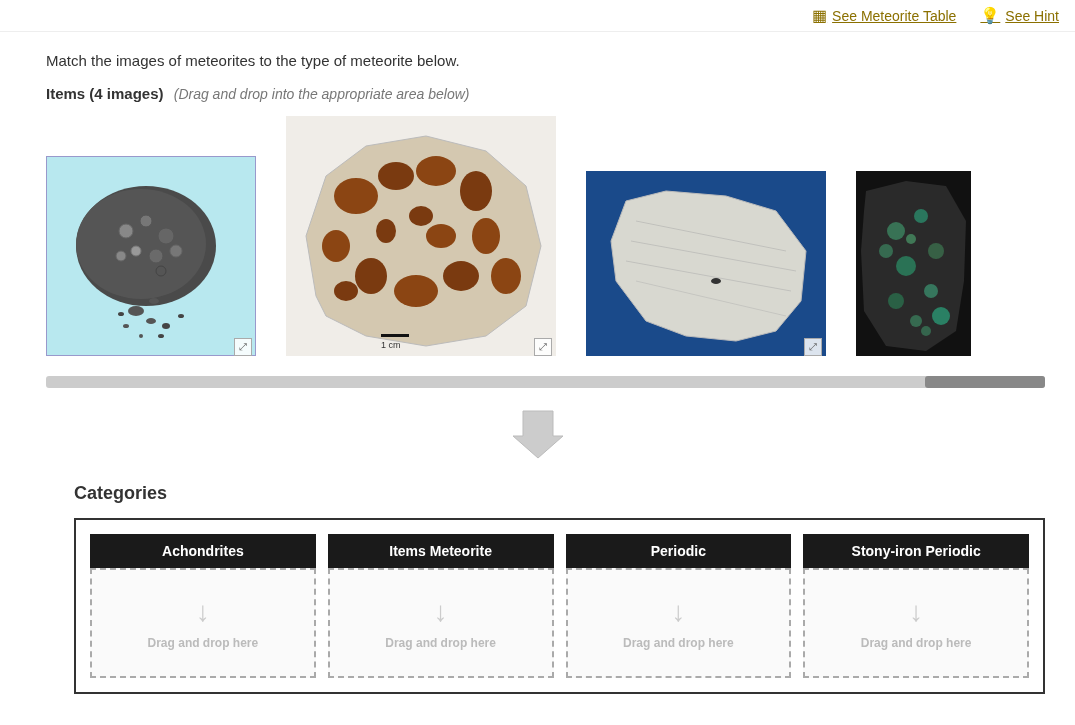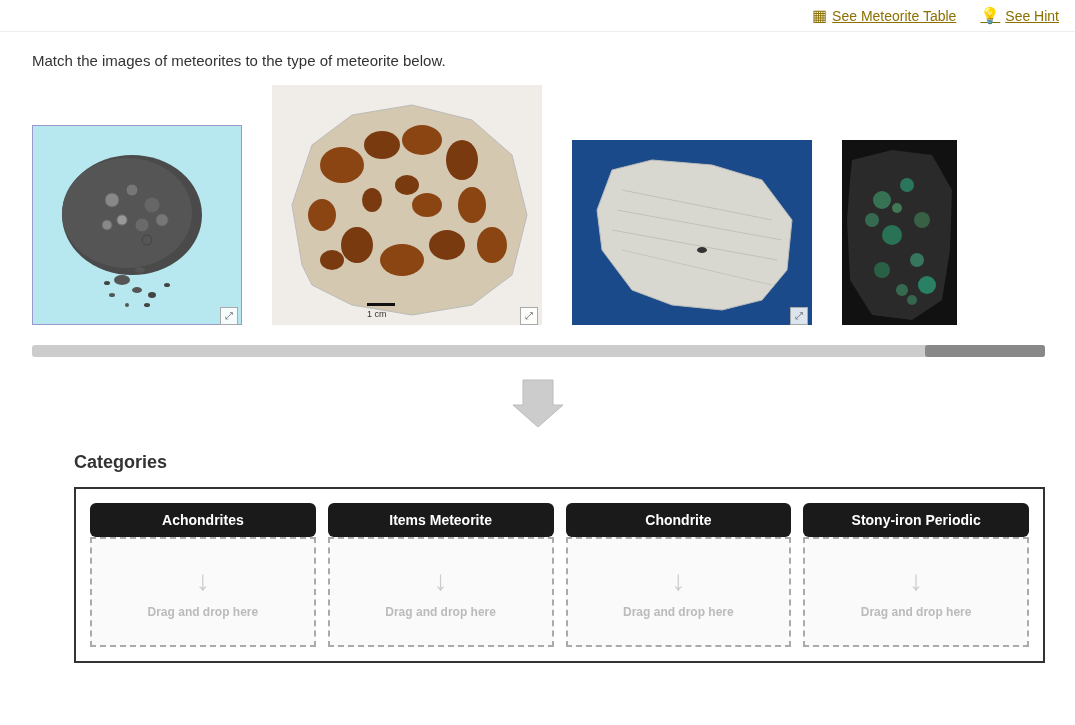--- a/index.html
+++ b/index.html
@@ -29,21 +29,21 @@
       text-decoration: underline;
       font-size: 14px;
       cursor: pointer;
     }
     .top-bar-link .icon-char {
       font-size: 16px;
     }
 
     
     .main-content {
-      padding: 20px 30px 0 32px;
+      padding: 20px 30px 0 46px;
     }
 
     .instruction-text {
       font-size: 15px;
       color: #333;
       margin-bottom: 16px;
     }
 
     .items-header {
       font-size: 15px;
@@ -147,21 +147,20 @@
       display: flex;
       flex-direction: column;
     }
     .category-header {
       background: #1a1a1a;
       color: #fff;
       font-weight: bold;
       font-size: 14px;
       text-align: center;
       padding: 9px 6px;
-      border-radius: 6px;
     }
     .category-drop-zone {
       border: 2px dashed #aaa;
       min-height: 110px;
       display: flex;
       flex-direction: column;
       align-items: center;
       justify-content: center;
       background: #fafafa;
       gap: 8px;
@@ -187,20 +186,24 @@
   <a class="top-bar-link">
     <span class="icon-char">💡</span>
     <span>See Hint</span>
   </a>
 </div>
 
 <div class="main-content">
 
   <p class="instruction-text">Match the images of meteorites to the type of meteorite below.</p>
 
+  <div class="items-header">
+    <span>Items (4 images)</span>
+    <span class="subtitle">(Drag and drop into the appropriate area below)</span>
+  </div>
 
   <div class="images-row">
 
     <div class="image-item meteor-box">
       <svg width="210" height="200">
 
         <rect width="210" height="200" fill="#b8e8ef" stroke="#99c" stroke-width="2"></rect>
 
         <ellipse cx="100" cy="90" rx="70" ry="60" fill="#4a4a4a"></ellipse>
         <ellipse cx="95" cy="88" rx="65" ry="55" fill="#555"></ellipse>
@@ -327,21 +330,21 @@
         <span>Items Meteorite</span>
       </div>
       <div class="category-drop-zone">
         <div class="drop-arrow">↓</div>
         <div class="drop-label">Drag and drop here</div>
       </div>
     </div>
 
     <div class="category-col">
       <div class="category-header">
-        <span>Chondrite</span>
+        <span>Periodic</span>
       </div>
       <div class="category-drop-zone">
         <div class="drop-arrow">↓</div>
         <div class="drop-label">Drag and drop here</div>
       </div>
     </div>
 
     <div class="category-col">
       <div class="category-header">
         <span>Stony-iron Periodic</span>

